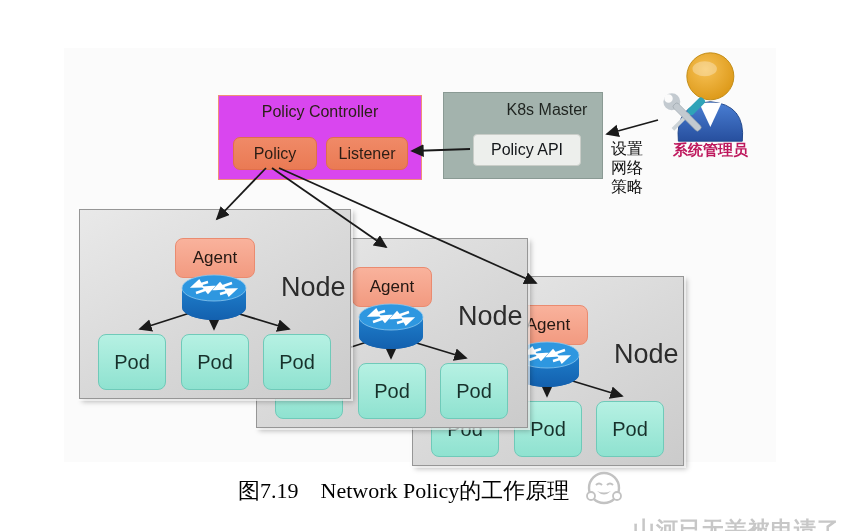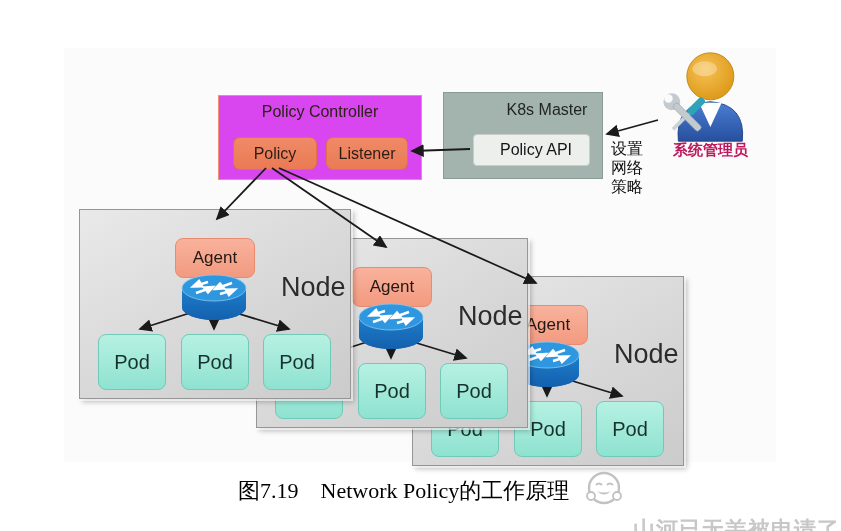--- a/index.html
+++ b/index.html
@@ -35,21 +35,21 @@
           display:flex;align-items:center;justify-content:center;font-size:16px;color:#2b1d15;}
   .pc-policy{left:14px;top:41px;width:82px;}
   .pc-listener{left:107px;top:41px;width:80px;}
 
   
   .km{position:absolute;left:443px;top:92px;width:158px;height:85px;
       background:#a3b3ad;border:1px solid #8a9a94;z-index:4;}
   .km-title{text-align:center;padding-top:8px;font-size:16px;color:#1f2420;padding-left:48px;}
   .km-api{position:absolute;left:29px;top:41px;width:106px;height:30px;border-radius:4px;
           background:#edefec;border:1px solid #c9cdc8;
-          display:flex;align-items:center;justify-content:center;font-size:16px;color:#14171a;padding-left:9px;}
+          display:flex;align-items:center;justify-content:center;font-size:16px;color:#14171a;}
 
   
   .admin-svg{position:absolute;left:646px;top:50px;width:108px;height:94px;z-index:4;}
   .admin-note{position:absolute;left:611px;top:139px;width:42px;font-family:"Liberation Serif",serif;
               font-size:16px;line-height:19px;color:#101010;z-index:4;text-align:left;}
   .admin-label{position:absolute;left:673px;top:141px;font-size:15px;font-weight:bold;color:#be185d;z-index:4;}
 
   
   .overlay{position:absolute;left:0;top:0;width:841px;height:531px;z-index:5;pointer-events:none;}
 

